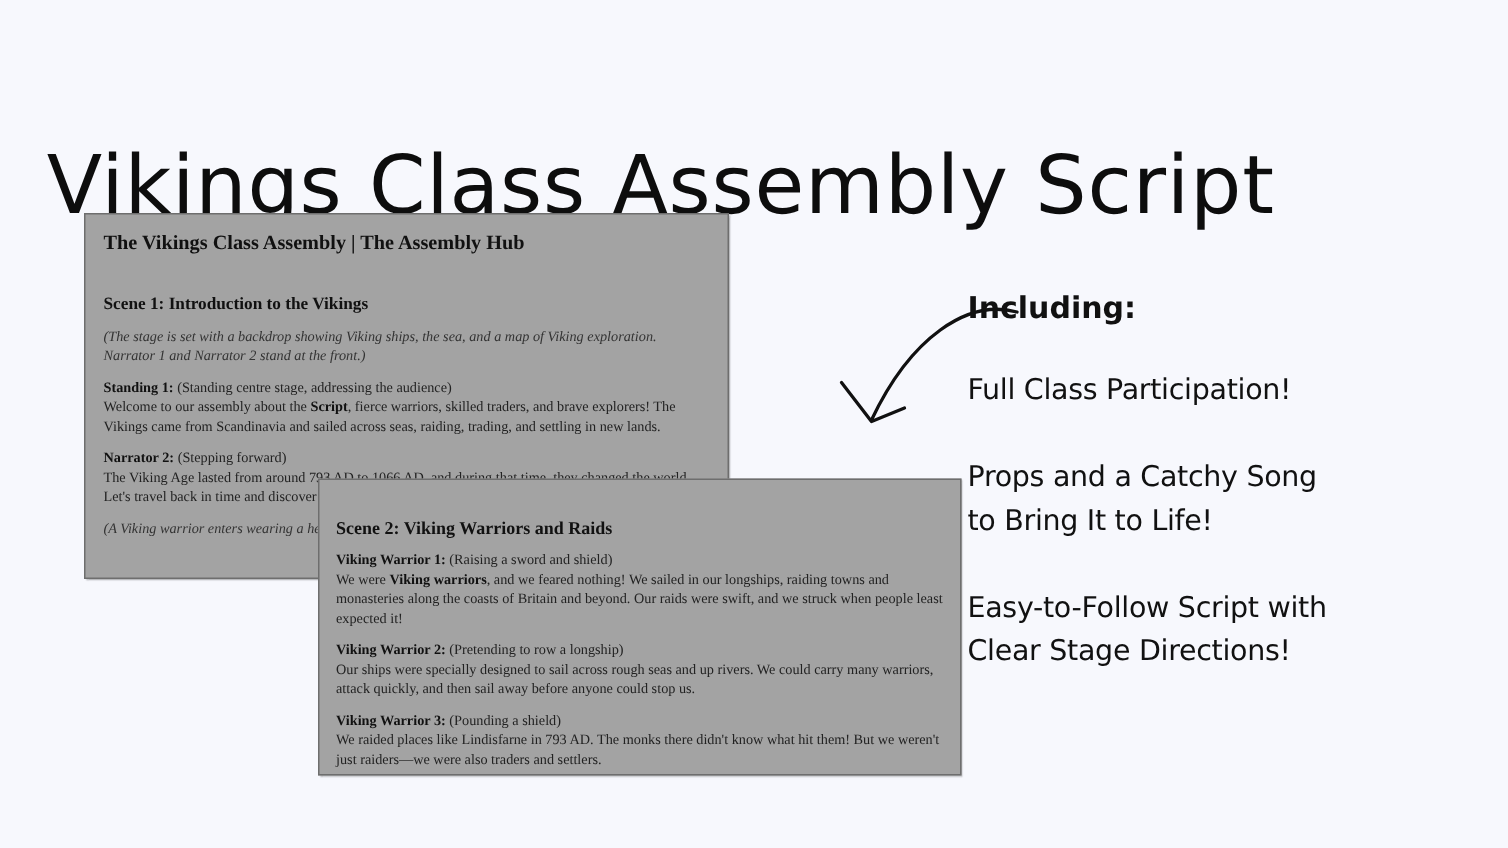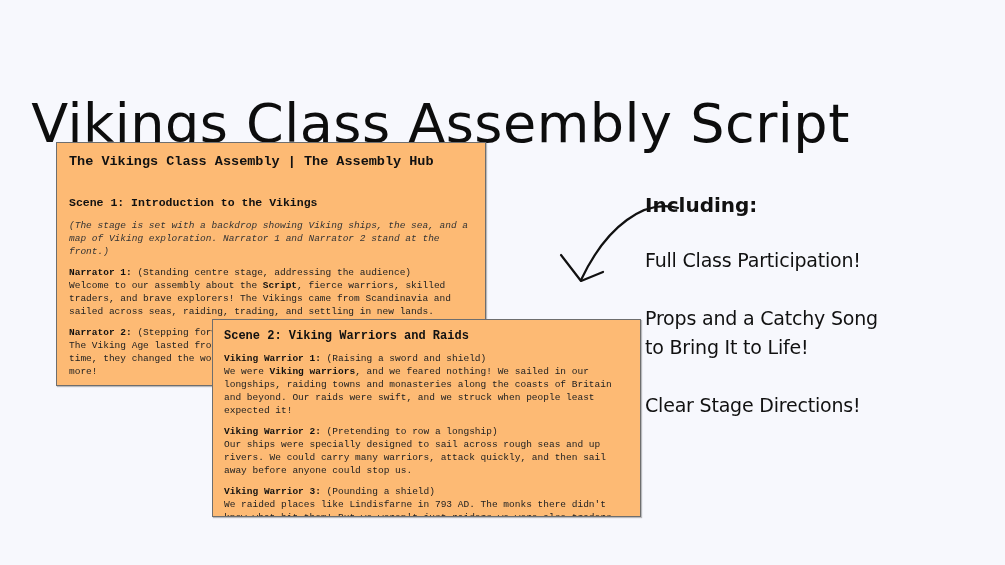--- a/index.html
+++ b/index.html
@@ -13,34 +13,34 @@
     .main-title {
       position: absolute; left: 0; top: 52px; width: 881px;
       text-align: center;
       font-family: "DejaVu Sans", sans-serif;
       font-size: 54px; font-weight: normal; letter-spacing: 0.5px;
       color: #0d0d0d;
       line-height: 72px;
     }
     .page {
       position: absolute;
-      background: #fdba74;
+      background: #a3a3a3;
       border: 1.5px solid #6e6e6e;
       box-shadow: 1px 1px 1px rgba(0,0,0,0.25);
       box-sizing: border-box;
-      font-family: Liberation Mono, monospace;
+      font-family: Liberation Serif, serif;
       color: #222;
       font-size: 9.5px;
       line-height: 13px;
       overflow: hidden;
     }
     .page1 { left: 56px; top: 142px; width: 430px; height: 244px; padding: 10px 12px; }
     .page2 { left: 212px; top: 319px; width: 429px; height: 198px; padding: 8px 11px; }
     .doc-title { font-size: 13.5px; font-weight: bold; color: #111; line-height: 18px; margin: 0 0 24px 0; }
-    .scene-heading { font-size: 11.5px; font-weight: bold; color: #111; line-height: 16px; margin: 0 0 8px 0; }
+    .scene-heading { font-size: 11.5px; font-weight: bold; color: #111; line-height: 16px; margin: 16px 0 8px 0; }
     .page2 .scene-heading { margin-bottom: 8px; font-size: 12px; }
     .stage-dir { font-style: italic; color: #333; margin: 0 0 8px 0; }
     .speech { margin: 0 0 8px 0; }
     .speaker { font-weight: bold; color: #111; }
     .bold { font-weight: bold; color: #111; }
     .side-panel {
       position: absolute; left: 645px; top: 188px; width: 320px;
       font-family: "DejaVu Sans", sans-serif;
       color: #111;
     }
@@ -51,21 +51,21 @@
 </head>
 <body>
 
 <h1 class="main-title">Vikings Class Assembly Script</h1>
 
 <div class="page page1">
   <div class="doc-title">The Vikings Class Assembly | The Assembly Hub</div>
   <div class="scene-heading">Scene 1: Introduction to the Vikings</div>
   <div class="stage-dir">(The stage is set with a backdrop showing Viking ships, the sea, and a map of Viking exploration. Narrator 1 and Narrator 2 stand at the front.)</div>
   <div class="speech">
-    <span class="speaker">Narrator 1:</span><span> (Standing centre stage, addressing the audience)</span><br>
+    <span class="speaker">Standing 1:</span><span> (Standing centre stage, addressing the audience)</span><br>
     <span>Welcome to our assembly about the </span><span class="bold">Script</span><span>, fierce warriors, skilled traders, and brave explorers! The Vikings came from Scandinavia and sailed across seas, raiding, trading, and settling in new lands.</span>
   </div>
   <div class="speech">
     <span class="speaker">Narrator 2:</span><span> (Stepping forward)</span><br>
     <span>The Viking Age lasted from around 793 AD to 1066 AD, and during that time, they changed the world. Let's travel back in time and discover more!</span>
   </div>
   <div class="stage-dir">(A Viking warrior enters wearing a helmet and carrying a shield.)</div>
 </div>
 
 <div class="page page2">
@@ -92,15 +92,16 @@
 <div class="side-panel">
   <div class="including">Including:</div>
   <div class="feature">
     <div>Full Class Participation!</div>
   </div>
   <div class="feature">
     <div>Props and a Catchy Song</div>
     <div>to Bring It to Life!</div>
   </div>
   <div class="feature">
+    <div>Easy-to-Follow Script with</div>
     <div>Clear Stage Directions!</div>
   </div>
 </div>
 
 </body></html>

